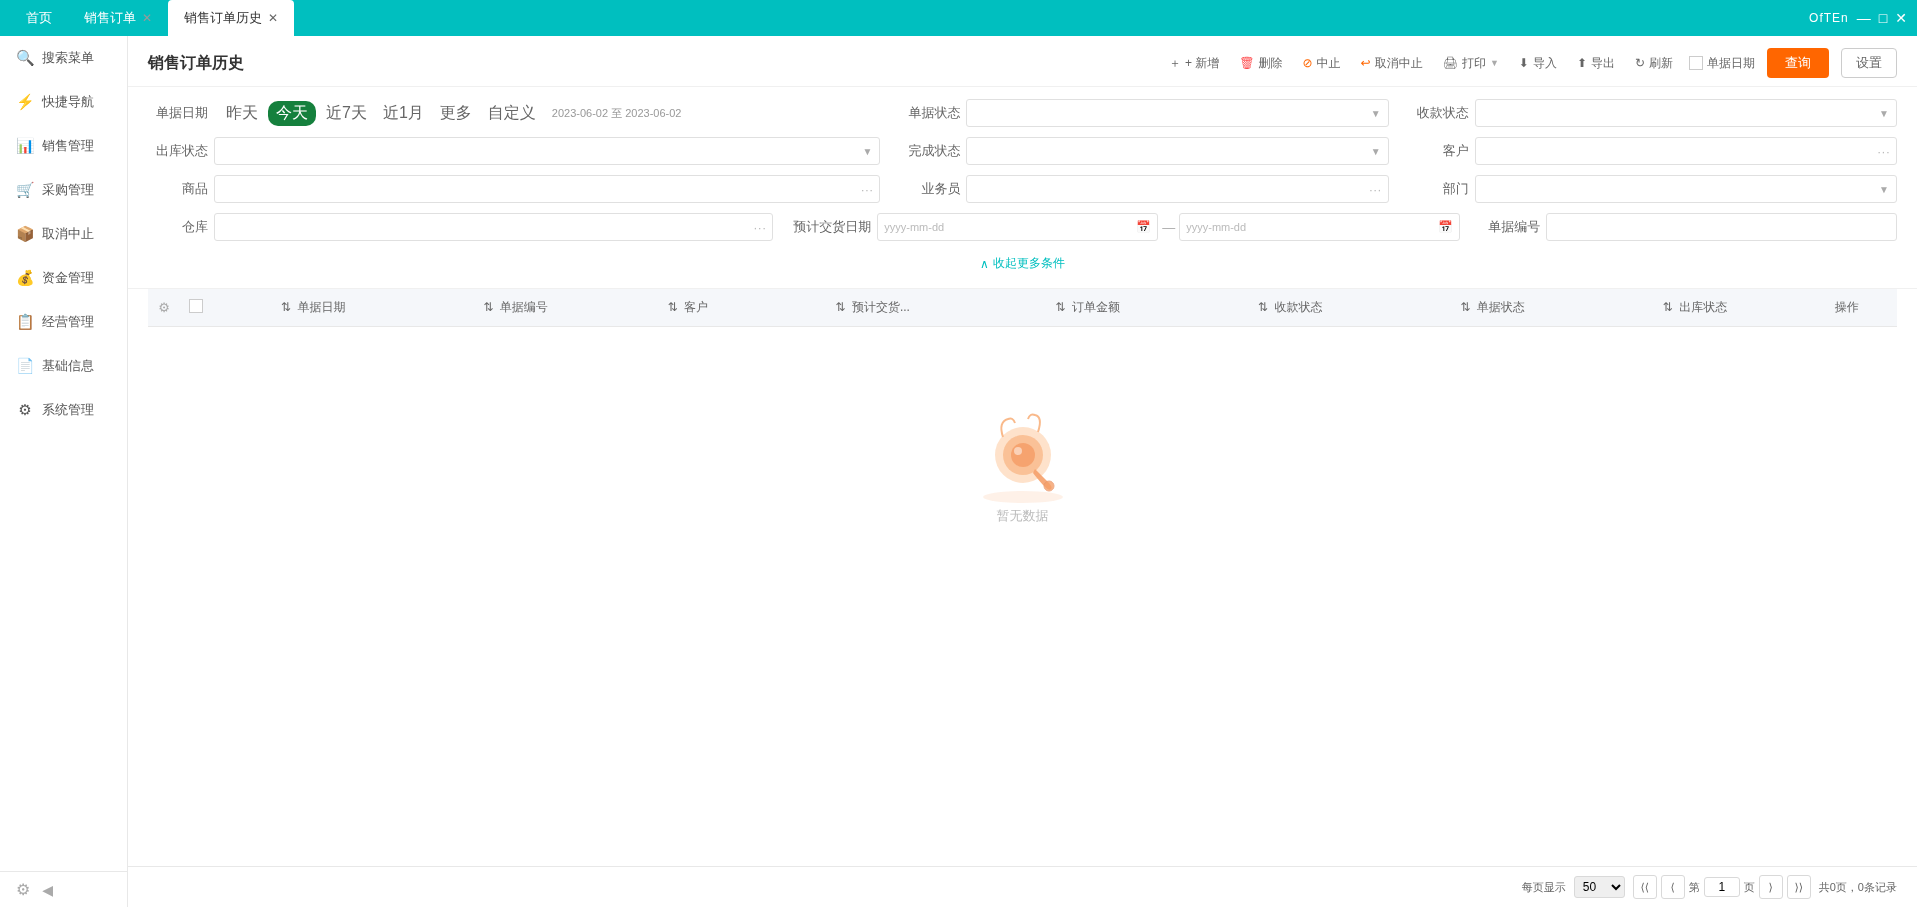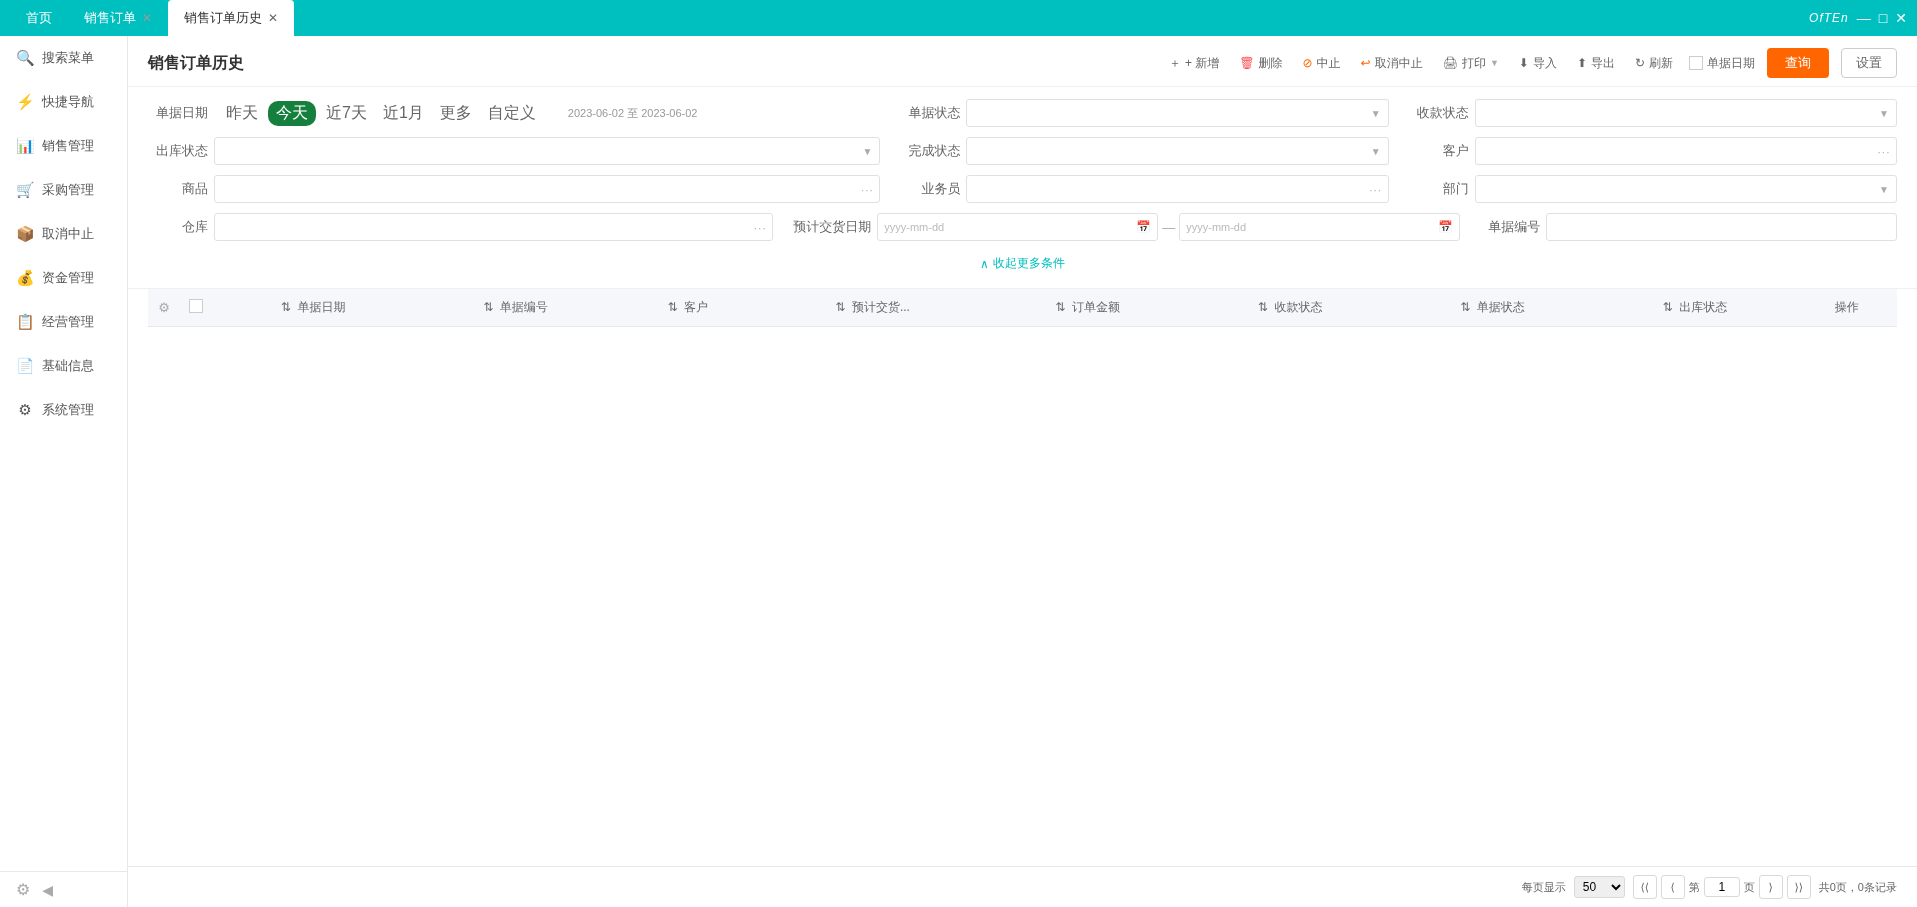--- a/index.html
+++ b/index.html
@@ -7,21 +7,21 @@
 
     
     .top-bar { background: #00bfbf; height: 36px; display: flex; align-items: center; justify-content: space-between; padding: 0 10px; flex-shrink: 0; }
     .top-bar-tabs { display: flex; align-items: center; height: 100%; }
     .top-tab { display: flex; align-items: center; padding: 0 16px; height: 100%; color: #fff; font-size: 13px; cursor: pointer; position: relative; }
     .top-tab.active { background: #fff; color: #333; border-radius: 4px 4px 0 0; }
     .top-tab .close-btn { margin-left: 6px; font-size: 12px; color: #999; cursor: pointer; }
     .top-tab.active .close-btn { color: #666; }
     .top-bar-right { display: flex; align-items: center; gap: 8px; }
     .top-bar-right span { color: #fff; font-size: 12px; cursor: pointer; }
-    .often-text { color: #fff; font-size: 13px; font-style: italic; letter-spacing: 1px; }
+    .often-text { color: #fff; font-size: 13px; letter-spacing: 1px; }
 
     
     .main-layout { display: flex; flex: 1; overflow: hidden; }
 
     
     .sidebar { width: 128px; background: #fff; display: flex; flex-direction: column; border-right: 1px solid #e8e8e8; flex-shrink: 0; }
     .sidebar-item { display: flex; align-items: center; gap: 8px; padding: 13px 16px; cursor: pointer; color: #555; font-size: 13px; }
     .sidebar-item .icon { font-size: 15px; width: 18px; text-align: center; }
     .sidebar-bottom { margin-top: auto; border-top: 1px solid #e8e8e8; padding: 8px 16px; display: flex; gap: 12px; align-items: center; }
 
@@ -43,21 +43,21 @@
     .filter-row { display: flex; align-items: center; gap: 0; margin-bottom: 10px; }
     .filter-item { display: flex; align-items: center; gap: 6px; flex: 1; }
     .filter-label { color: #666; font-size: 13px; white-space: nowrap; min-width: 60px; text-align: right; }
     .filter-input { flex: 1; border: 1px solid #e0e0e0; border-radius: 3px; padding: 4px 8px; font-size: 12px; color: #333; background: #fff; height: 28px; }
     .filter-select { flex: 1; border: 1px solid #e0e0e0; border-radius: 3px; padding: 4px 8px; font-size: 12px; color: #333; background: #fff; height: 28px; appearance: none; position: relative; display: flex; align-items: center; justify-content: space-between; cursor: pointer; }
     .filter-select-wrapper { flex: 1; position: relative; }
     .filter-select-wrapper .arrow { position: absolute; right: 8px; top: 50%; transform: translateY(-50%); color: #aaa; font-size: 10px; pointer-events: none; }
     .date-shortcuts { display: flex; align-items: center; gap: 4px; margin-left: 6px; }
     .date-btn { font-size: 16px; color: #666; cursor: pointer; padding: 2px 6px; border-radius: 3px; }
     .date-btn.active { background: #15803d; color: #fff; border-radius: 10px; padding: 2px 8px; }
-    .date-range { font-size: 11px; color: #999; margin-left: 20px; }
+    .date-range { font-size: 11px; color: #999; margin-left: 4px; }
 
     
     .collapse-row { display: flex; align-items: center; justify-content: center; padding: 4px 0; color: #00bfbf; font-size: 12px; cursor: pointer; }
 
     
     .table-wrapper { flex: 1; overflow: auto; padding: 0 20px; }
     .data-table { width: 100%; border-collapse: collapse; font-size: 12px; }
     .data-table thead tr { background: #f5f7fa; }
     .data-table th { padding: 10px 8px; text-align: center; border-bottom: 1px solid #e8e8e8; color: #666; font-weight: normal; white-space: nowrap; position: relative; }
     .table-settings { width: 32px; }
@@ -346,20 +346,34 @@
             </th>
             <th>
               <span>操作</span>
             </th>
           </tr>
         </thead>
         <tbody>
         </tbody>
       </table>
 
+      <div class="no-data-container">
+        <svg class="no-data-svg" viewBox="0 0 120 100" xmlns="http://www.w3.org/2000/svg">
+          <ellipse cx="60" cy="90" rx="40" ry="6" fill="#fde8d8" opacity="0.6"></ellipse>
+          <circle cx="60" cy="48" r="28" fill="#fdd5b5" opacity="0.7"></circle>
+          <circle cx="60" cy="48" r="20" fill="#f9b98a" opacity="0.8"></circle>
+          <circle cx="60" cy="48" r="12" fill="#f5a06a" opacity="0.9"></circle>
+          <circle cx="55" cy="44" r="4" fill="#fff" opacity="0.5"></circle>
+          <path d="M72 62 Q80 70 85 75 Q90 80 88 82 Q86 84 82 80 Q77 75 70 66 Z" fill="#f5a06a" opacity="0.9"></path>
+          <circle cx="86" cy="79" r="5" fill="#f5a06a" opacity="0.8" stroke="#e8956a" stroke-width="1"></circle>
+          <path d="M40 30 Q35 15 45 12 Q50 10 52 16" stroke="#f9b98a" stroke-width="2" fill="none"></path>
+          <path d="M75 25 Q80 10 72 8 Q67 6 65 12" stroke="#f9b98a" stroke-width="2" fill="none"></path>
+        </svg>
+        <span class="empty-text">暂无数据</span>
+      </div>
     </div>
 
     <div class="footer">
       <span class="footer-text">每页显示</span>
       <select class="page-size-select">
         <option>50</option>
         <option>10</option>
         <option>20</option>
         <option>100</option>
       </select>

